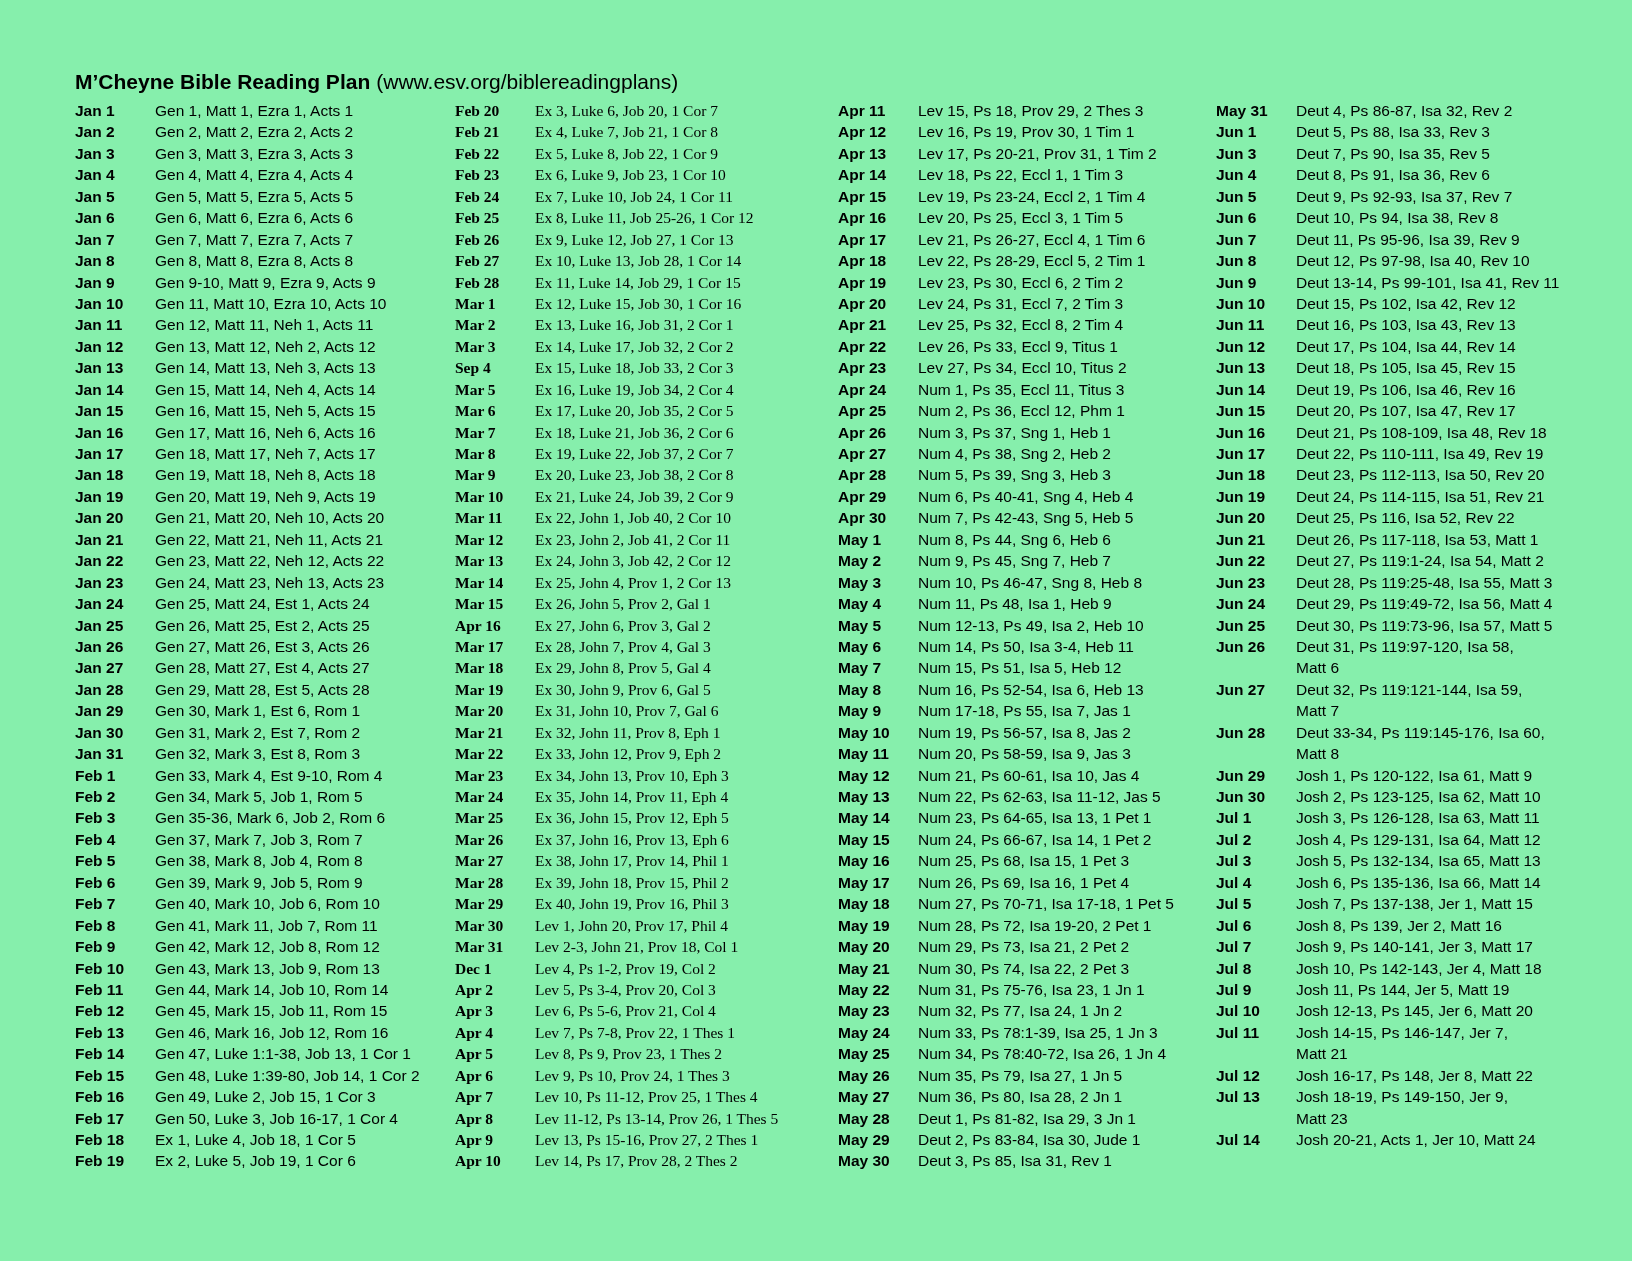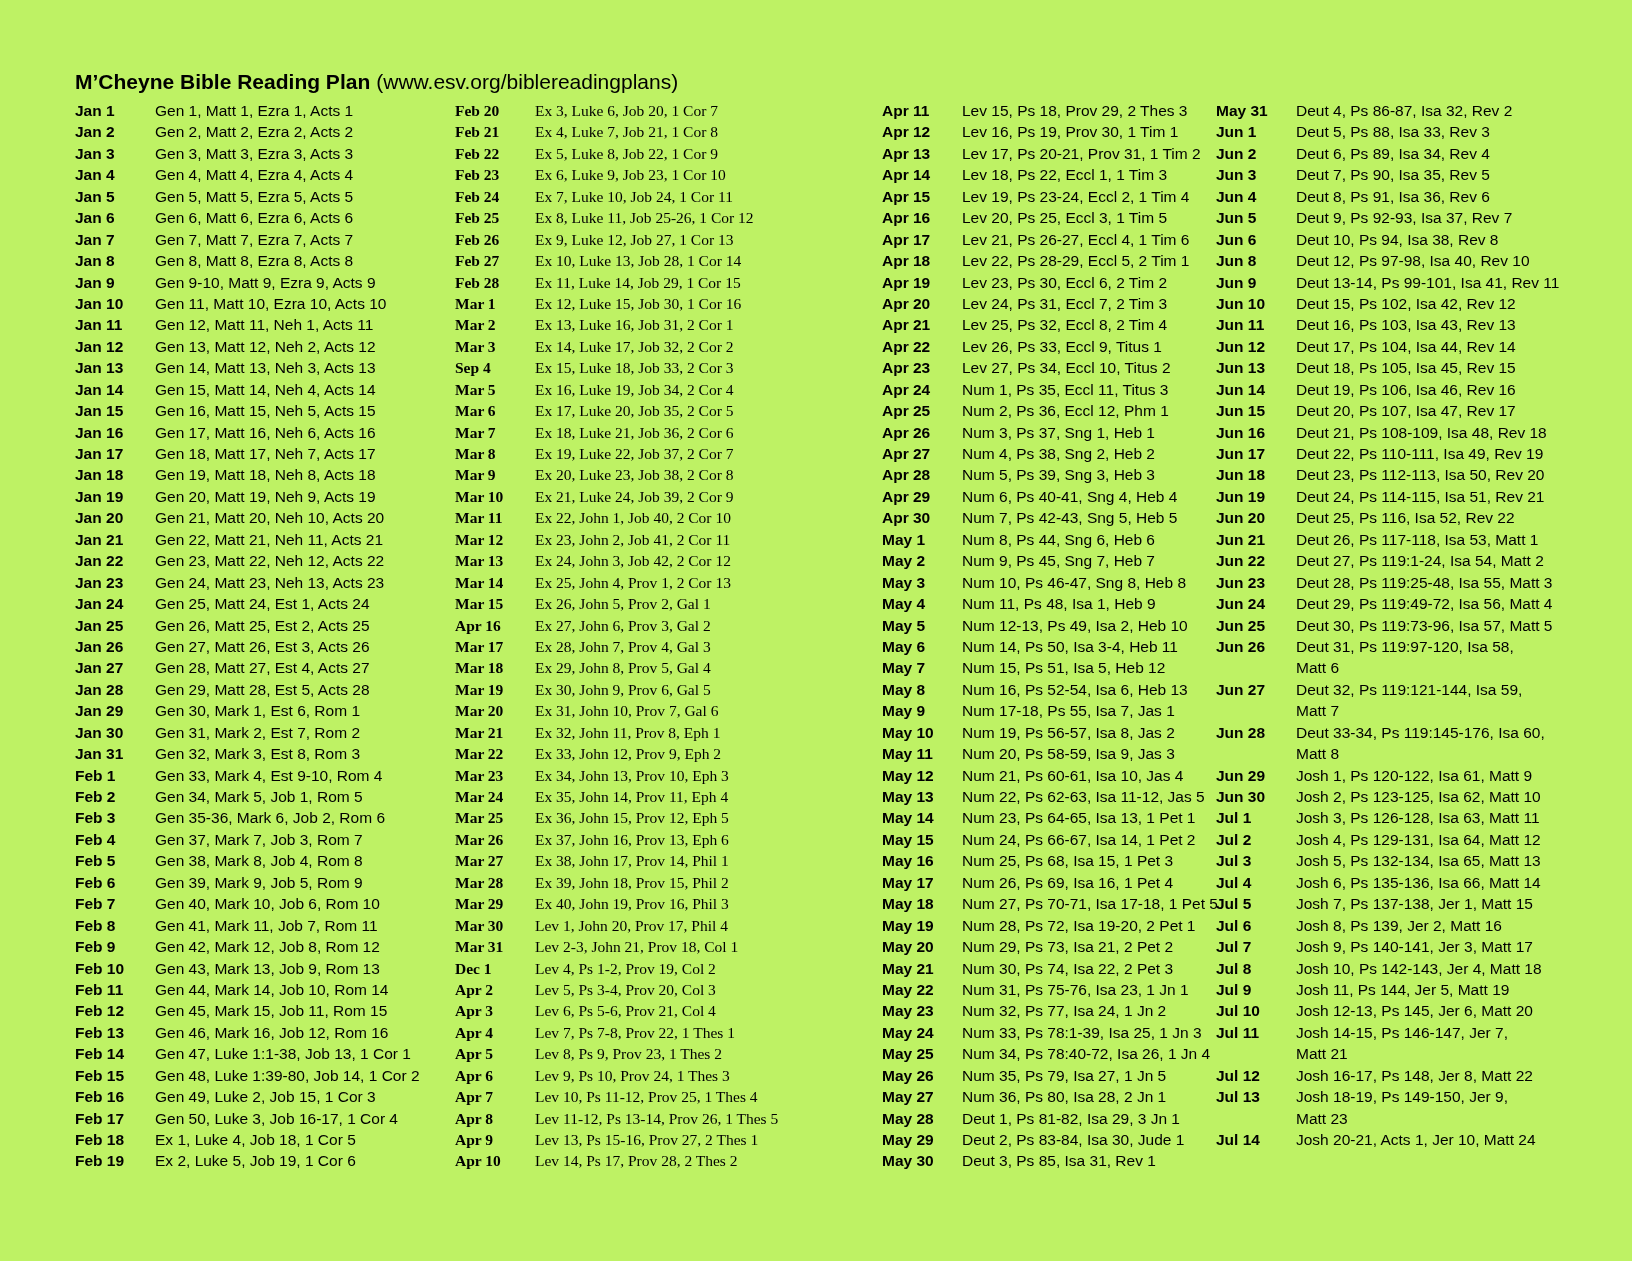--- a/index.html
+++ b/index.html
@@ -1,36 +1,36 @@
 <!DOCTYPE html>
 <html><head>
 <meta charset="utf-8">
 <style>
   html,body{margin:0;padding:0;background:#ffffff;}
   .page{
     position:relative;
     width:1632px;height:1261px;
-    background:#bef264;
+    background:#86efac;
     font-family:"Liberation Sans","DejaVu Sans",sans-serif;
     color:#000000;
     overflow:hidden;
   }
   .title{
     position:absolute;left:75px;top:70px;
     font-size:21px;white-space:nowrap;
   }
   .title-bold{font-weight:bold;}
   .title-url{font-weight:normal;margin-left:6px;}
   .col{
     position:absolute;top:100px;
     white-space:nowrap;
   }
   .col-1{left:75px;width:375px;}
   .col-2{left:455px;width:376px;font-family:Liberation Serif, serif;}
-  .col-3{left:838px;width:373px;margin-left:44px;}
+  .col-3{left:838px;width:373px;}
   .col-4{left:1216px;width:410px;}
   .row{
     height:21.45px;line-height:21.45px;
     font-size:15.5px;white-space:nowrap;
   }
   .date{
     display:inline-block;width:80px;
     font-weight:bold;vertical-align:top;
   }
   .reading{font-weight:normal;}
@@ -194,25 +194,25 @@
       <div class="row"><span class="date">May 25</span><span class="reading">Num 34, Ps 78:40-72, Isa 26, 1 Jn 4</span></div>
       <div class="row"><span class="date">May 26</span><span class="reading">Num 35, Ps 79, Isa 27, 1 Jn 5</span></div>
       <div class="row"><span class="date">May 27</span><span class="reading">Num 36, Ps 80, Isa 28, 2 Jn 1</span></div>
       <div class="row"><span class="date">May 28</span><span class="reading">Deut 1, Ps 81-82, Isa 29, 3 Jn 1</span></div>
       <div class="row"><span class="date">May 29</span><span class="reading">Deut 2, Ps 83-84, Isa 30, Jude 1</span></div>
       <div class="row"><span class="date">May 30</span><span class="reading">Deut 3, Ps 85, Isa 31, Rev 1</span></div>
     </div>
   <div class="col col-4">
       <div class="row"><span class="date">May 31</span><span class="reading">Deut 4, Ps 86-87, Isa 32, Rev 2</span></div>
       <div class="row"><span class="date">Jun 1</span><span class="reading">Deut 5, Ps 88, Isa 33, Rev 3</span></div>
-      <div class="row"><span class="date">Jun 2</span><span class="reading">Deut 6, Ps 89, Isa 34, Rev 4</span></div>
       <div class="row"><span class="date">Jun 3</span><span class="reading">Deut 7, Ps 90, Isa 35, Rev 5</span></div>
       <div class="row"><span class="date">Jun 4</span><span class="reading">Deut 8, Ps 91, Isa 36, Rev 6</span></div>
       <div class="row"><span class="date">Jun 5</span><span class="reading">Deut 9, Ps 92-93, Isa 37, Rev 7</span></div>
       <div class="row"><span class="date">Jun 6</span><span class="reading">Deut 10, Ps 94, Isa 38, Rev 8</span></div>
+      <div class="row"><span class="date">Jun 7</span><span class="reading">Deut 11, Ps 95-96, Isa 39, Rev 9</span></div>
       <div class="row"><span class="date">Jun 8</span><span class="reading">Deut 12, Ps 97-98, Isa 40, Rev 10</span></div>
       <div class="row"><span class="date">Jun 9</span><span class="reading">Deut 13-14, Ps 99-101, Isa 41, Rev 11</span></div>
       <div class="row"><span class="date">Jun 10</span><span class="reading">Deut 15, Ps 102, Isa 42, Rev 12</span></div>
       <div class="row"><span class="date">Jun 11</span><span class="reading">Deut 16, Ps 103, Isa 43, Rev 13</span></div>
       <div class="row"><span class="date">Jun 12</span><span class="reading">Deut 17, Ps 104, Isa 44, Rev 14</span></div>
       <div class="row"><span class="date">Jun 13</span><span class="reading">Deut 18, Ps 105, Isa 45, Rev 15</span></div>
       <div class="row"><span class="date">Jun 14</span><span class="reading">Deut 19, Ps 106, Isa 46, Rev 16</span></div>
       <div class="row"><span class="date">Jun 15</span><span class="reading">Deut 20, Ps 107, Isa 47, Rev 17</span></div>
       <div class="row"><span class="date">Jun 16</span><span class="reading">Deut 21, Ps 108-109, Isa 48, Rev 18</span></div>
       <div class="row"><span class="date">Jun 17</span><span class="reading">Deut 22, Ps 110-111, Isa 49, Rev 19</span></div>

